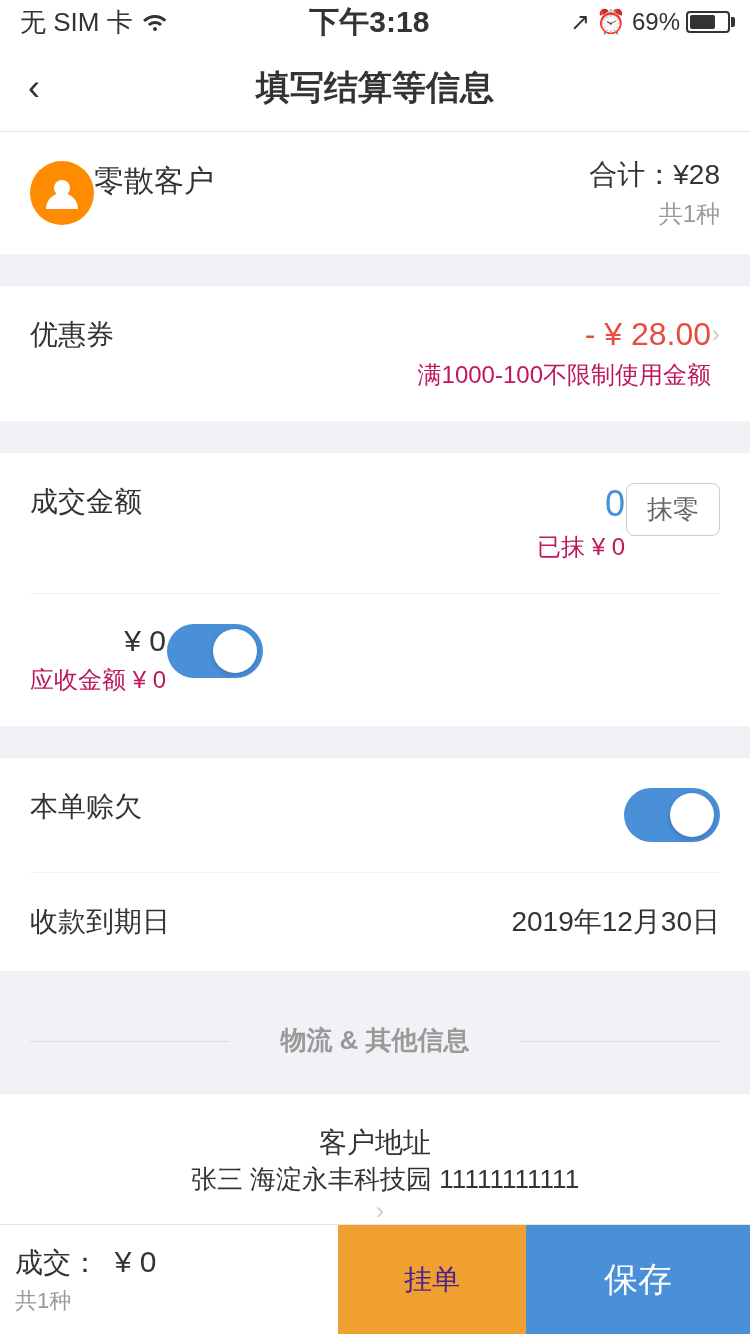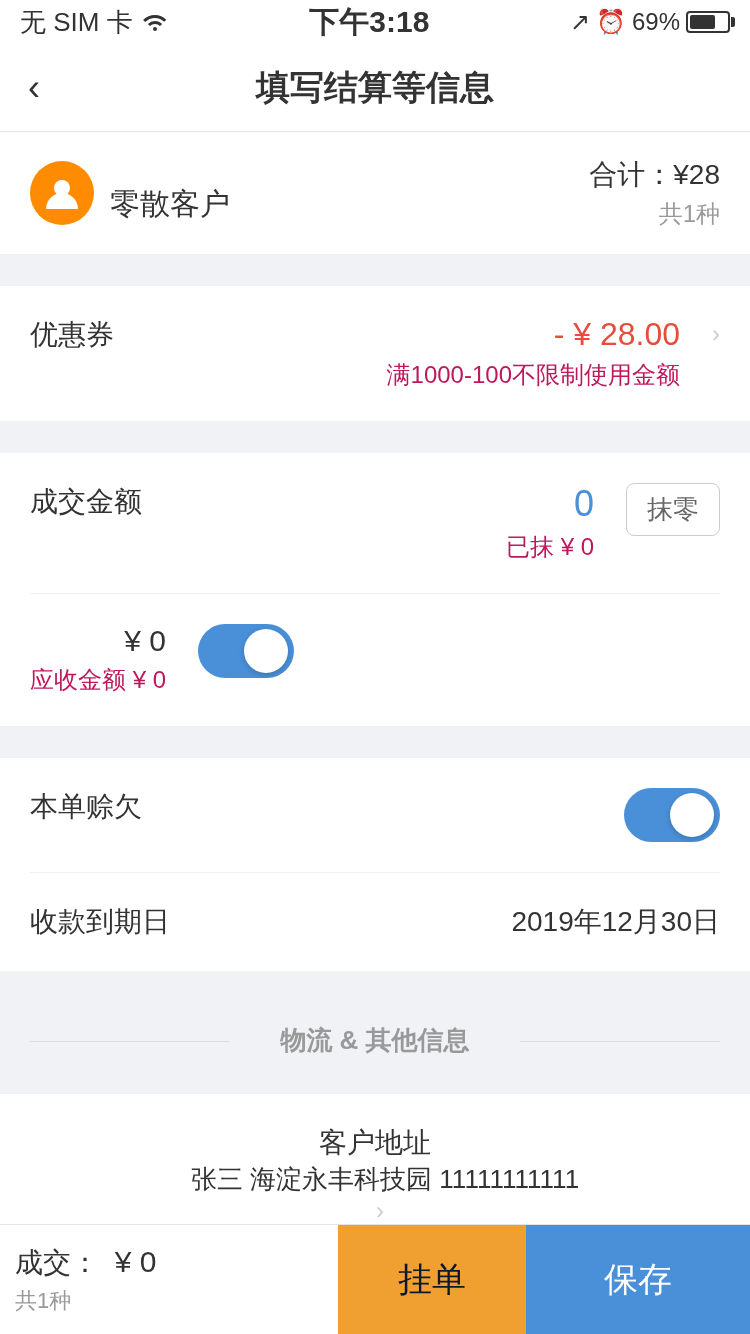--- a/index.html
+++ b/index.html
@@ -71,21 +71,21 @@
     }
 
     
     .customer-row {
       background: #fff;
       padding: 24px 30px;
       display: flex;
       align-items: center;
       justify-content: space-between;
     }
-    .customer-left { display: flex; align-items: flex-end; gap: 16px; }
+    .customer-left { display: flex; align-items: flex-start; }
     .avatar {
       width: 64px; height: 64px; border-radius: 50%;
       background: #ff8c00;
       display: flex; align-items: center; justify-content: center;
       font-size: 32px; color: #fff;
     }
     .customer-name { font-size: 30px; font-weight: 500; }
     .customer-right { text-align: right; }
     .total-label { font-size: 28px; color: #333; }
     .total-count { font-size: 24px; color: #999; margin-top: 4px; }
@@ -95,21 +95,21 @@
 
     
     .row-item {
       background: #fff;
       padding: 30px 30px;
       display: flex;
       align-items: flex-start;
       justify-content: space-between;
     }
     .row-label { font-size: 28px; color: #333; min-width: 120px; }
-    .row-right { display: flex; align-items: flex-start; gap: 32px; }
+    .row-right { display: flex; align-items: flex-start; gap: 1px; }
     .row-value-col { text-align: right; }
     .row-discount { font-size: 32px; color: #e74c3c; font-weight: 500; }
     .row-sub { font-size: 24px; color: #be185d; margin-top: 6px; }
     .chevron { font-size: 24px; color: #ccc; margin-top: 4px; }
 
     
     .amount-input {
       font-size: 36px;
       color: #4a90d9;
       font-weight: 500;
@@ -199,21 +199,21 @@
     .bottom-info {
       flex: 1;
       padding: 0 15px;
     }
     .bottom-deal-amount { font-size: 30px; font-weight: 500; color: #333; margin-left: 8px; }
     .bottom-count { font-size: 22px; color: #999; margin-top: 4px; }
     .btn-hold {
       width: 188px; height: 110px;
       background: #f0a030;
       display: flex; align-items: center; justify-content: center;
-      font-size: 34px; color: #0f172a; font-weight: 500;
+      font-size: 28px; color: #4c1d95; font-weight: 500;
       cursor: pointer; flex-shrink: 0;
     }
     .btn-save {
       width: 224px; height: 110px;
       background: #4a90d9;
       display: flex; align-items: center; justify-content: center;
       font-size: 34px; color: #fff; font-weight: 500;
       cursor: pointer; flex-shrink: 0;
     }
   </style>

